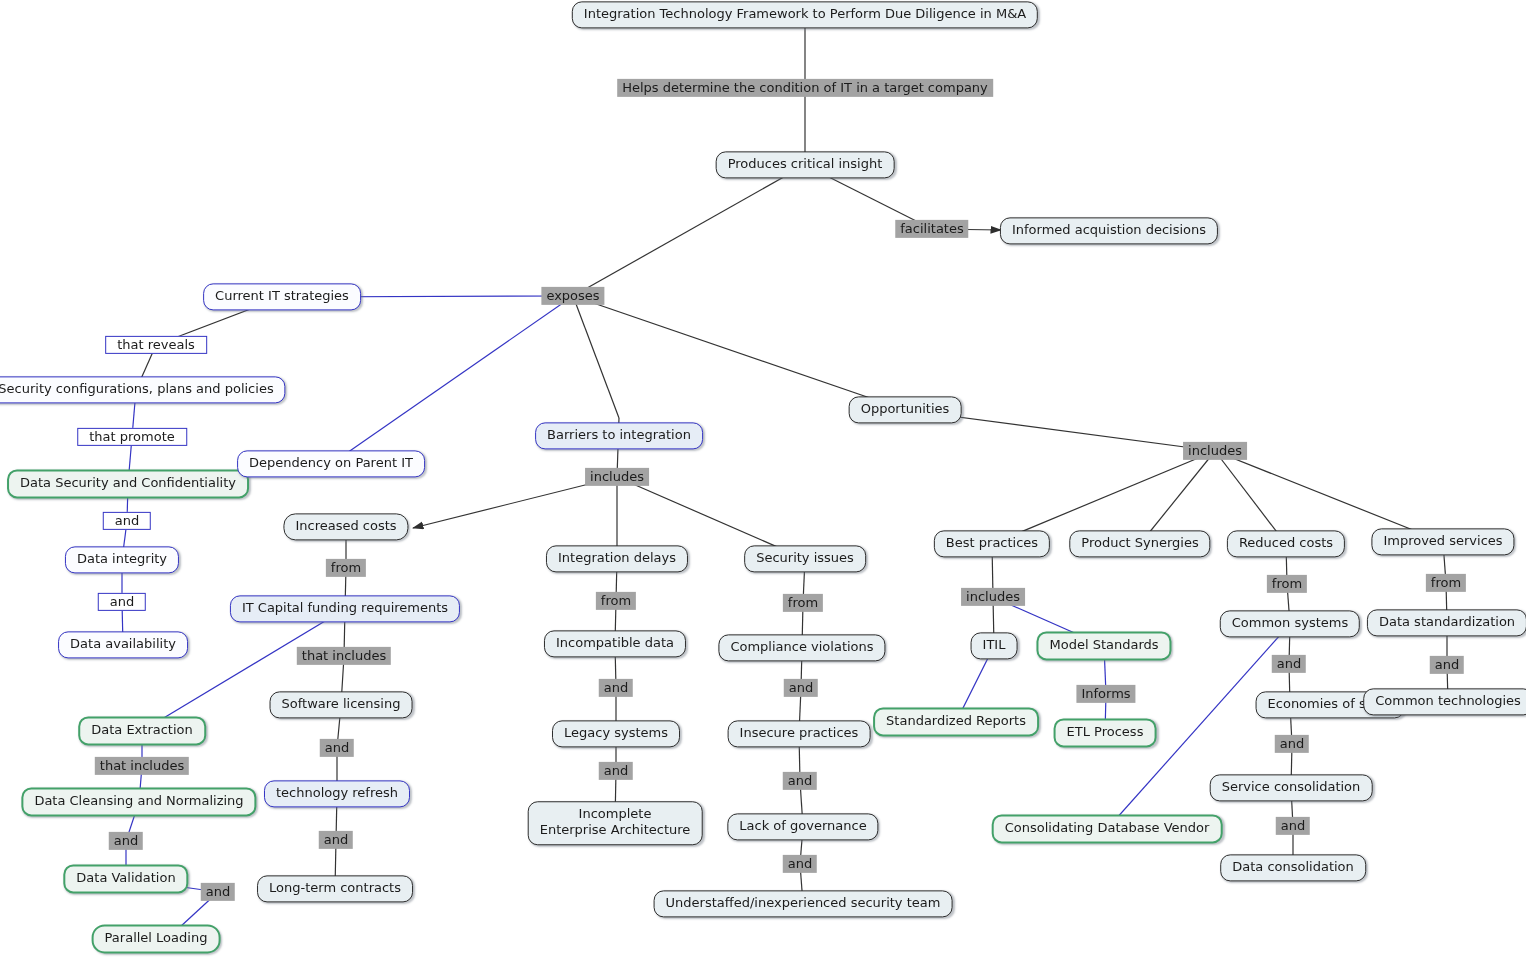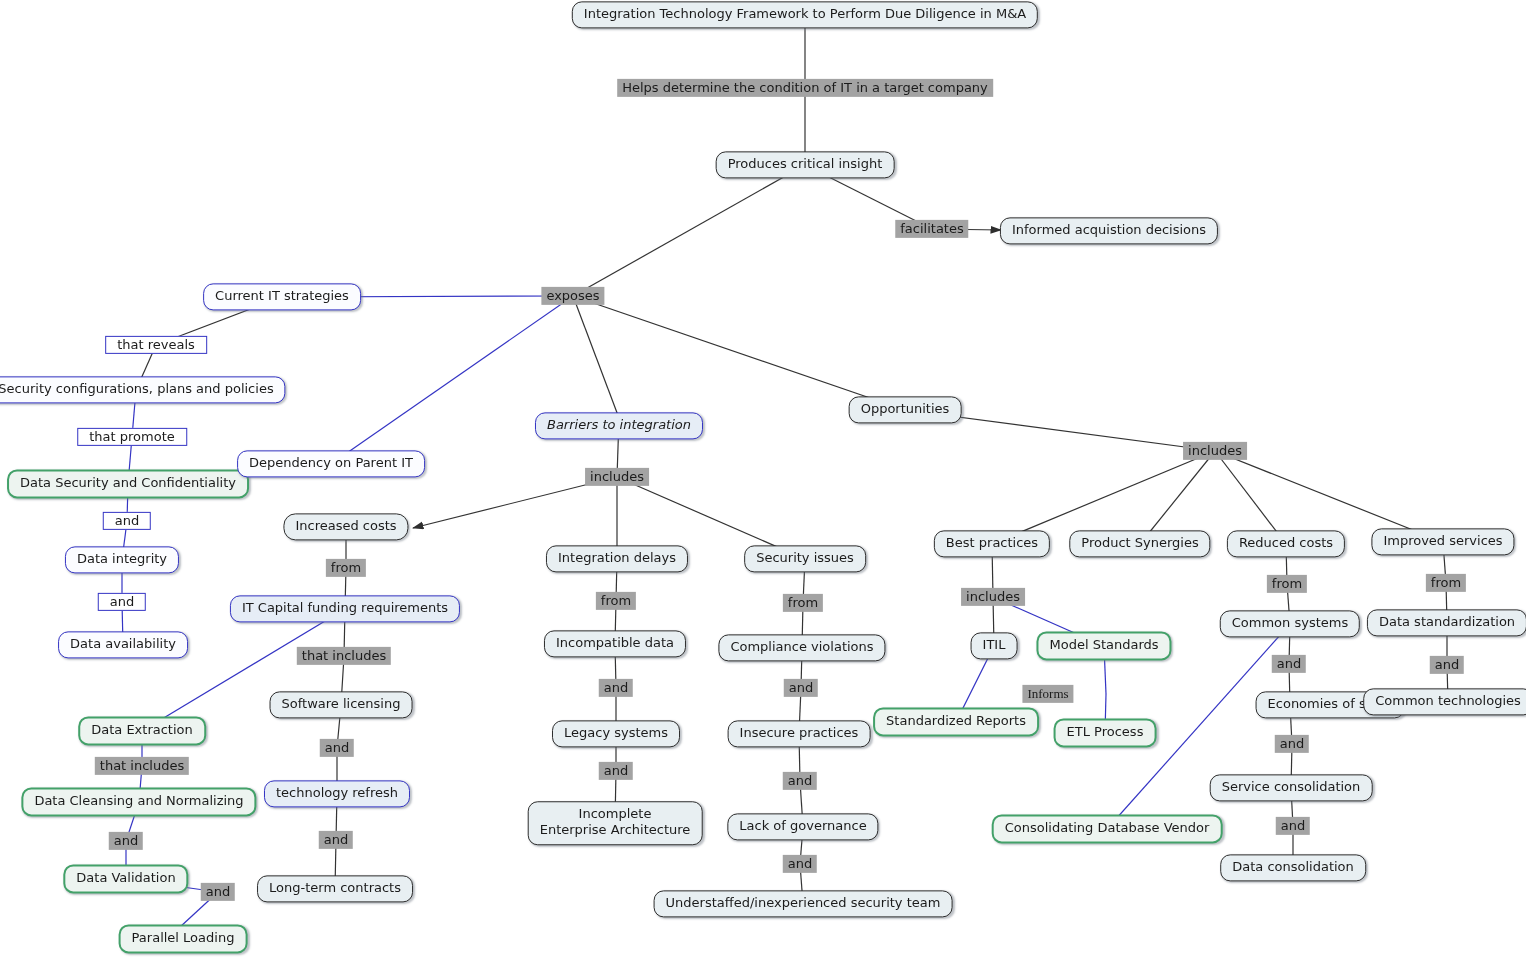--- a/index.html
+++ b/index.html
@@ -144,22 +144,22 @@
       <div class="node label" style="left: 337px; top: 748px;">and</div>
       <div class="node bluegray" style="left: 337px; top: 794px;">technology refresh</div>
       <div class="node label" style="left: 336px; top: 840px;">and</div>
       <div class="node box" style="left: 335px; top: 889px;">Long-term contracts</div>
       <div class="node green" style="left: 142px; top: 731px;">Data Extraction</div>
       <div class="node label" style="left: 142px; top: 766px;">that includes</div>
       <div class="node green" style="left: 139px; top: 802px;">Data Cleansing and Normalizing</div>
       <div class="node label" style="left: 126px; top: 841px;">and</div>
       <div class="node green" style="left: 126px; top: 879px;">Data Validation</div>
       <div class="node label" style="left: 218px; top: 892px;">and</div>
-      <div class="node green" style="left: 183px; top: 939px;">Parallel Loading</div>
-      <div class="node bluegray" style="left: 619px; top: 426px; font-style: italic;">Barriers to integration</div>
+      <div class="node green" style="left: 156px; top: 939px; border-radius: 13px;">Parallel Loading</div>
+      <div class="node bluegray" style="left: 619px; top: 436px;">Barriers to integration</div>
       <div class="node label" style="left: 617px; top: 477px;">includes</div>
       <div class="node box" style="left: 617px; top: 559px;">Integration delays</div>
       <div class="node label" style="left: 616px; top: 601px;">from</div>
       <div class="node box" style="left: 615px; top: 644px;">Incompatible data</div>
       <div class="node label" style="left: 616px; top: 688px;">and</div>
       <div class="node box" style="left: 616px; top: 734px;">Legacy systems</div>
       <div class="node label" style="left: 616px; top: 771px;">and</div>
       <div class="node box" style="left: 615px; top: 823px;">Incomplete
 Enterprise Architecture</div>
       <div class="node box" style="left: 805px; top: 559px;">Security issues</div>
@@ -171,21 +171,21 @@
       <div class="node box" style="left: 803px; top: 827px;">Lack of governance</div>
       <div class="node label" style="left: 800px; top: 864px;">and</div>
       <div class="node box" style="left: 803px; top: 904px;">Understaffed/inexperienced security team</div>
       <div class="node box" style="left: 905px; top: 410px;">Opportunities</div>
       <div class="node label" style="left: 1215px; top: 451px;">includes</div>
       <div class="node box" style="left: 992px; top: 544px;">Best practices</div>
       <div class="node label" style="left: 993px; top: 597px;">includes</div>
       <div class="node box" style="left: 994px; top: 646px;">ITIL</div>
       <div class="node green" style="left: 1104px; top: 646px;">Model Standards</div>
       <div class="node green" style="left: 956px; top: 722px;">Standardized Reports</div>
-      <div class="node label" style="left: 1048px; top: 694px; font-family: Liberation Serif, serif;">Informs</div>
+      <div class="node label" style="left: 1106px; top: 694px;">Informs</div>
       <div class="node green" style="left: 1105px; top: 733px;">ETL Process</div>
       <div class="node box" style="left: 1140px; top: 544px;">Product Synergies</div>
       <div class="node box" style="left: 1286px; top: 544px;">Reduced costs</div>
       <div class="node label" style="left: 1287px; top: 584px;">from</div>
       <div class="node box" style="left: 1290px; top: 624px;">Common systems</div>
       <div class="node label" style="left: 1289px; top: 664px;">and</div>
       <div class="node box" style="left: 1290px; top: 705px; margin-left: 40px;">Economies of scale</div>
       <div class="node label" style="left: 1292px; top: 744px;">and</div>
       <div class="node box" style="left: 1291px; top: 788px;">Service consolidation</div>
       <div class="node label" style="left: 1293px; top: 826px;">and</div>

